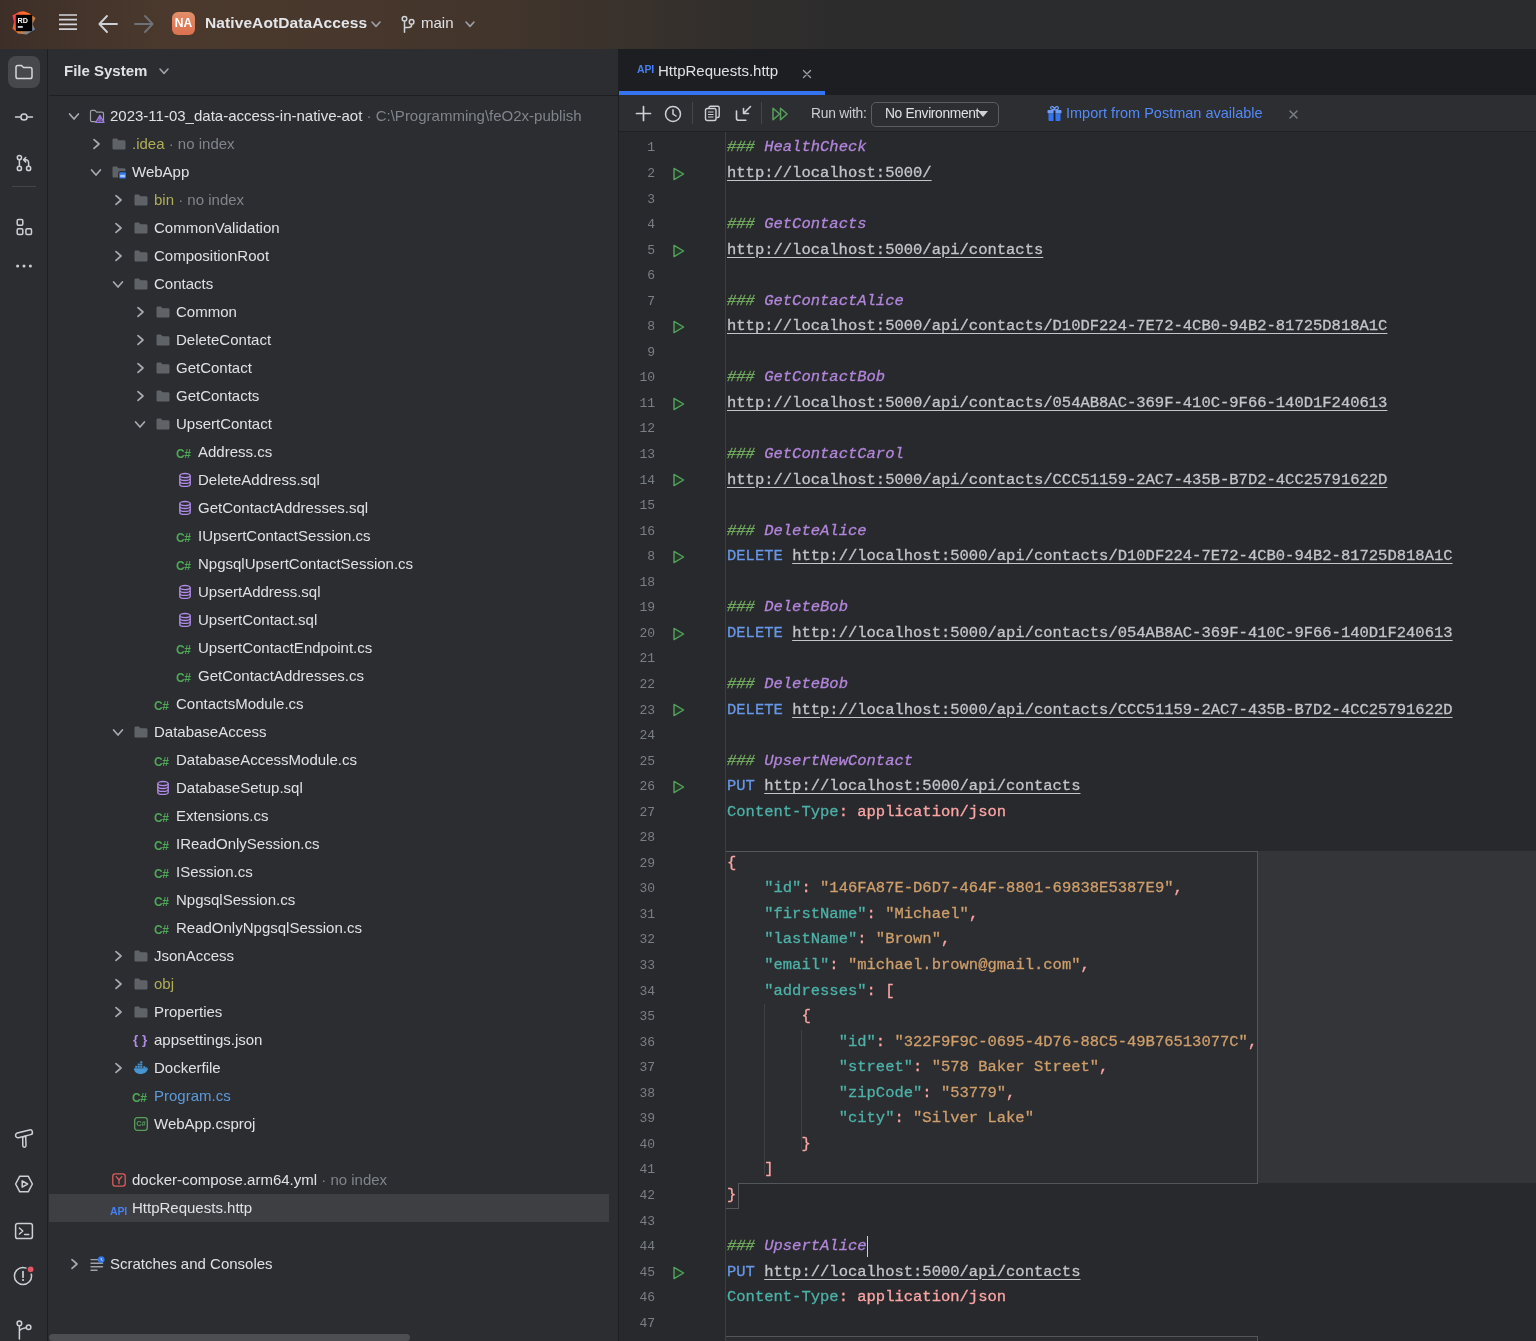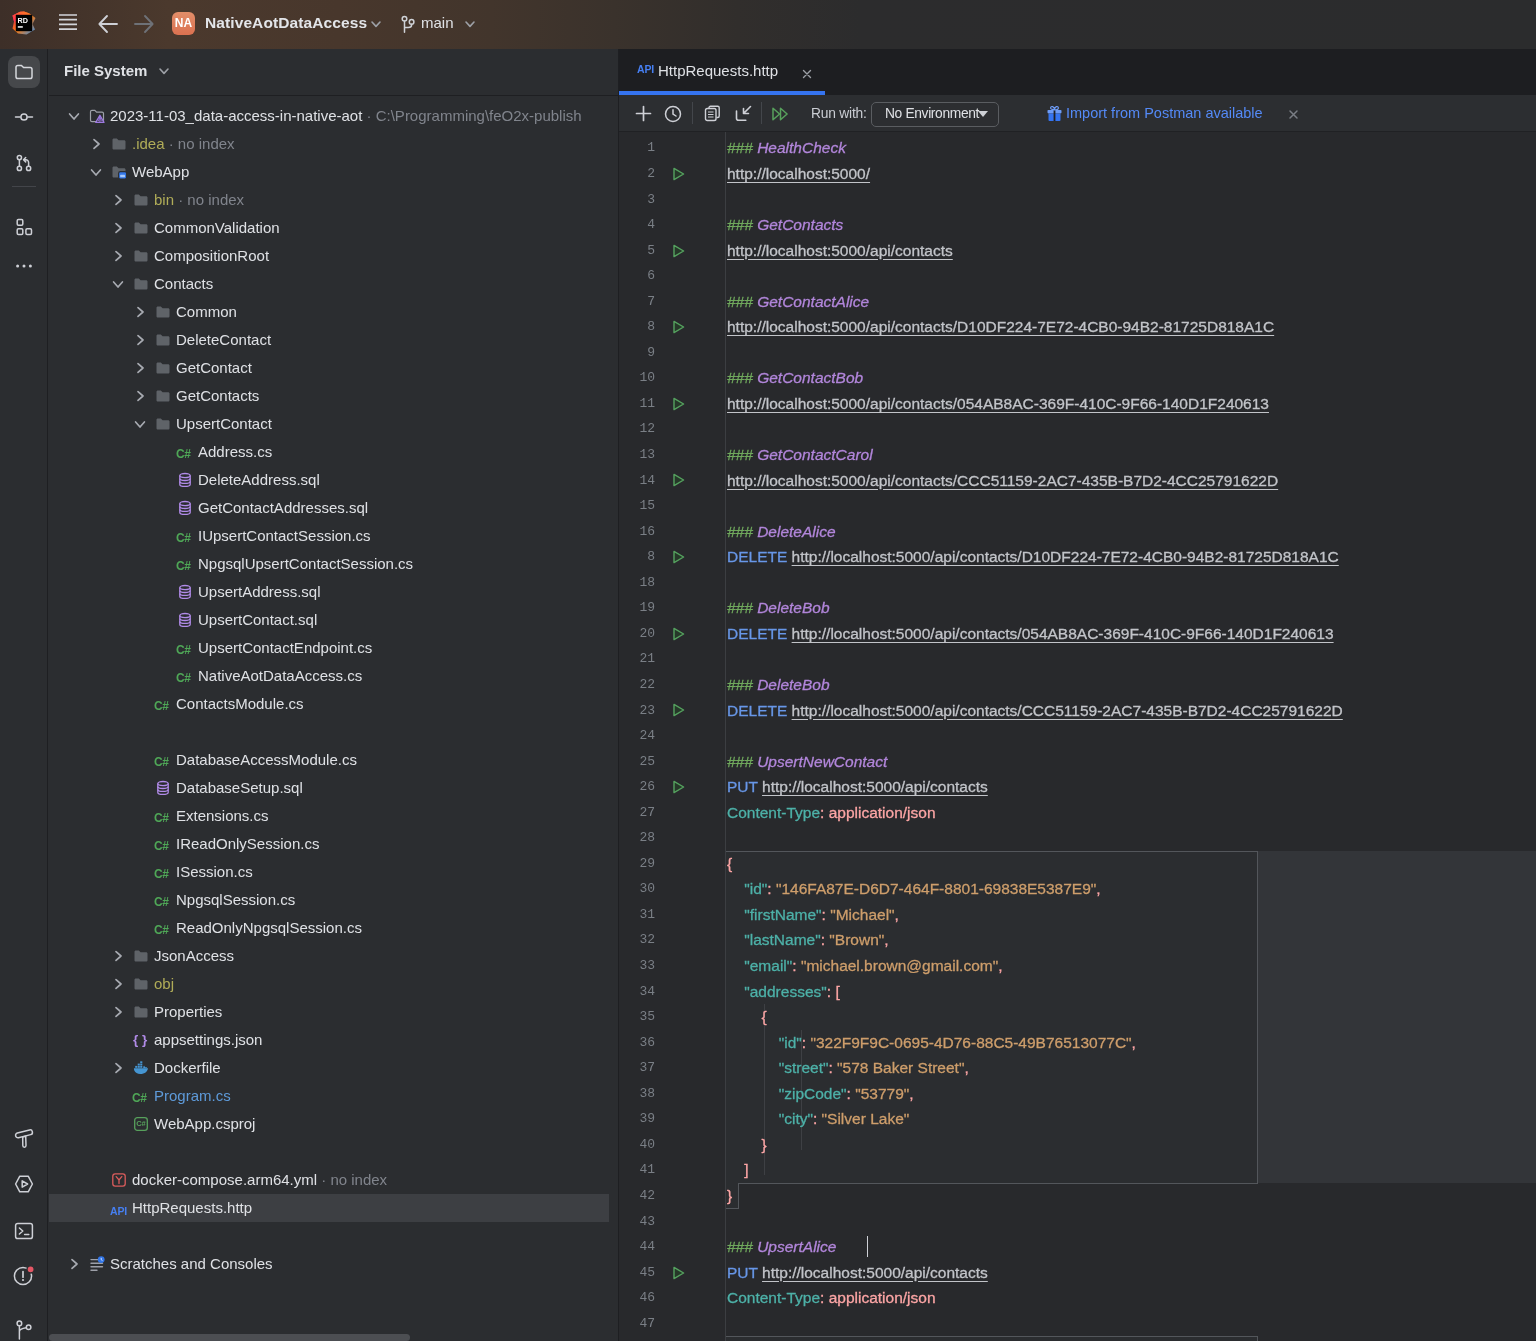--- a/index.html
+++ b/index.html
@@ -19,21 +19,21 @@
 .tchev{position:absolute;top:6px;width:16px;height:16px}
 .ics{font-size:12px;font-weight:700;color:#4FA757;letter-spacing:-0.3px}
 .ijson{font-size:13.5px;font-weight:700;color:#B18BE8;letter-spacing:0.5px}
 .iapi{font-size:10.5px;font-weight:700;color:#467FF2;letter-spacing:-0.2px}
 .sel{position:absolute;left:0;top:0;width:560px;height:28px;background:#3D3F43}
 #tabstrip{left:619px;top:49px;width:917px;height:46px;background:#1D1E21}
 #tabstrip .tabl{position:absolute;left:39px;top:13px;font-size:15px;color:#DFE1E5}
 #underline{position:absolute;left:0;top:42px;width:206px;height:4px;background:#3574F0}
 #toolbar{left:619px;top:95px;width:917px;height:37px;background:#2C2E31;border-bottom:1px solid #202124}
 #editor{left:619px;top:132px;width:917px;height:1209px;background:#28292C;overflow:hidden}
-.cline{position:absolute;left:108px;font-family:Liberation Sans, sans-serif;font-size:15.5px;line-height:25.55px;height:25.55px;white-space:pre;-webkit-text-stroke:0.3px currentColor}
+.cline{position:absolute;left:108px;font-family:Liberation Mono, monospace;font-size:15.5px;line-height:25.55px;height:25.55px;white-space:pre;-webkit-text-stroke:0.3px currentColor}
 .gnum{position:absolute;left:0;width:36px;text-align:right;font-family:"Liberation Mono",monospace;font-size:13px;line-height:25.55px;color:#7A7F86}
 .c{color:#70A95D;font-style:italic}
 .nm{color:#B286DB;font-style:italic}
 .u{color:#C2C4C9;text-decoration:underline;text-underline-offset:3px}
 .m{color:#6897E8}
 .t{color:#4DB1A8}
 .s{color:#CE9E6B}
 .p{color:#fca5a5}
 .play{position:absolute;left:52px;width:15px;height:16px}
 </style></head><body>
@@ -297,25 +297,34 @@
           <path d="M2.8 9.4 C2.8 10.5 5.1 11.4 8 11.4 C10.9 11.4 13.2 10.5 13.2 9.4" fill="none" stroke="#B18BE8" stroke-width="1.3"></path>
         </svg></span>
       <span class="tlab" style="left:149px">UpsertContact.sql</span>
     </div>
     <div class="trow" style="left:0;top:585px">
       <span class="tlab icsw" style="left:127px;top:6px"><span class="ics">C#</span></span>
       <span class="tlab" style="left:149px">UpsertContactEndpoint.cs</span>
     </div>
     <div class="trow" style="left:0;top:613px">
       <span class="tlab icsw" style="left:127px;top:6px"><span class="ics">C#</span></span>
-      <span class="tlab" style="left:149px">NativeAotDataAccess.cs</span>
+      <span class="tlab" style="left:149px">GetContactAddresses.cs</span>
     </div>
     <div class="trow" style="left:0;top:641px">
       <span class="tlab icsw" style="left:105px;top:6px"><span class="ics">C#</span></span>
       <span class="tlab" style="left:127px">ContactsModule.cs</span>
+    </div>
+    <div class="trow" style="left:0;top:669px">
+      <span class="tchev" style="left:61px"><svg width="16" height="16" viewBox="0 0 16 16">
+          <path d="M3.6 6 L8 11 L12.4 6" fill="none" stroke="#A7AAB1" stroke-width="1.7" stroke-linecap="round" stroke-linejoin="round"></path>
+        </svg></span>
+      <span class="ticon" style="left:84px"><svg width="16" height="16" viewBox="0 0 16 16">
+          <path d="M1.5 3.8 C1.5 3 2.1 2.4 2.9 2.4 H5.8 L7.6 4.2 H13.1 C13.9 4.2 14.5 4.8 14.5 5.6 V12.2 C14.5 13 13.9 13.6 13.1 13.6 H2.9 C2.1 13.6 1.5 13 1.5 12.2 Z" fill="#5F6368"></path>
+        </svg></span>
+      <span class="tlab" style="left:105px">DatabaseAccess</span>
     </div>
     <div class="trow" style="left:0;top:697px">
       <span class="tlab icsw" style="left:105px;top:6px"><span class="ics">C#</span></span>
       <span class="tlab" style="left:127px">DatabaseAccessModule.cs</span>
     </div>
     <div class="trow" style="left:0;top:725px">
       <span class="ticon" style="left:106px"><svg width="16" height="16" viewBox="0 0 16 16">
           <ellipse cx="8" cy="3.6" rx="5.2" ry="2.1" fill="none" stroke="#B18BE8" stroke-width="1.3"></ellipse>
           <path d="M2.8 3.6 V12.4 C2.8 13.5 5.1 14.4 8 14.4 C10.9 14.4 13.2 13.5 13.2 12.4 V3.6" fill="none" stroke="#B18BE8" stroke-width="1.3"></path>
           <path d="M2.8 6.5 C2.8 7.6 5.1 8.5 8 8.5 C10.9 8.5 13.2 7.6 13.2 6.5" fill="none" stroke="#B18BE8" stroke-width="1.3"></path>

